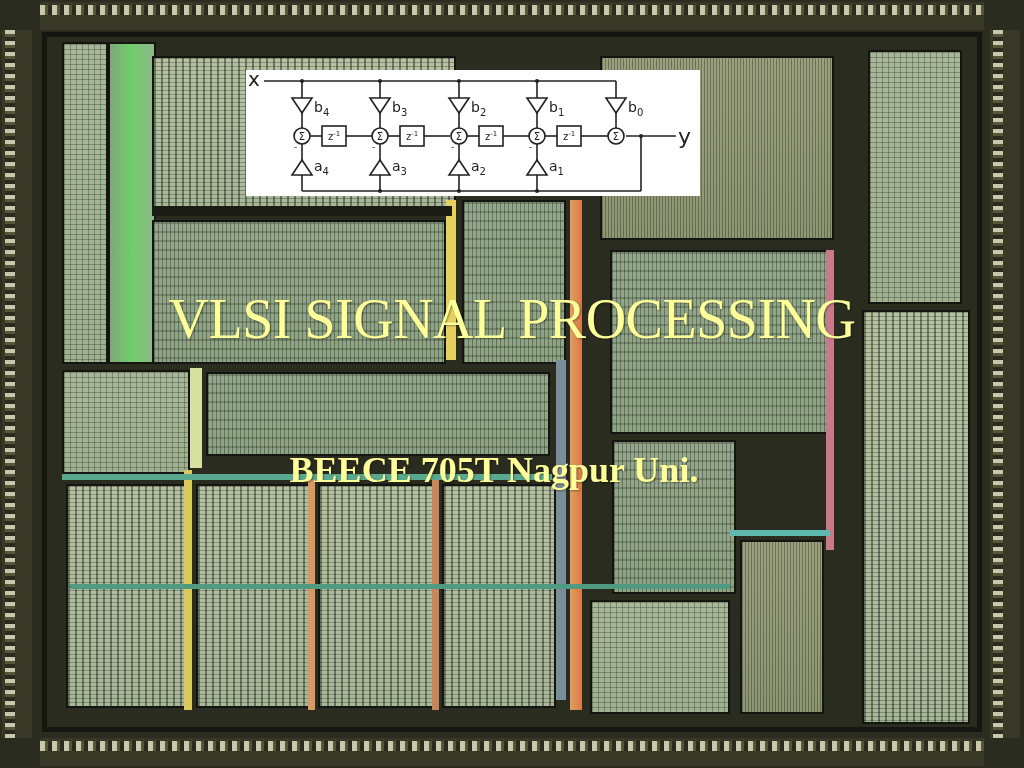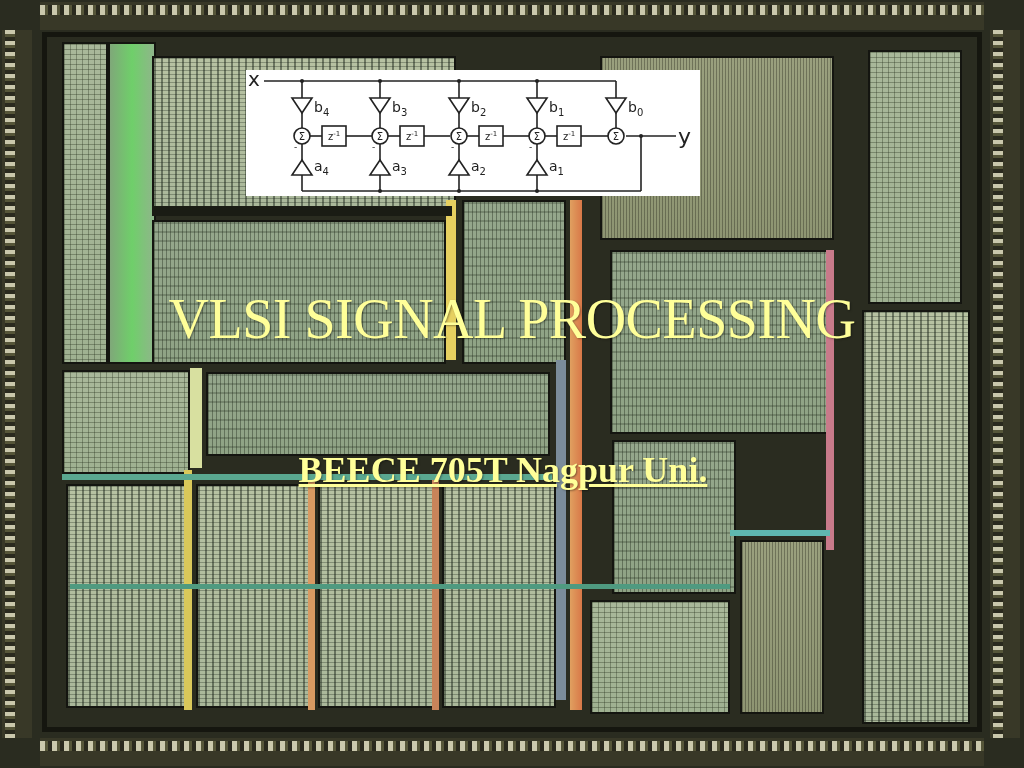--- a/index.html
+++ b/index.html
@@ -44,23 +44,23 @@
   .bus { position: absolute; }
 
   
   .diagram { position: absolute; left: 246px; top: 70px; width: 454px; height: 126px; background: #ffffff; }
   .diagram svg { position: absolute; left: 0; top: 0; }
 
   
   .title { position: absolute; left: 0; top: 284px; width: 1024px; text-align: center;
     font-family: "Liberation Serif", serif; font-size: 56px; line-height: 70px; color: #ffff99;
     text-shadow: 1px 1px 2px rgba(0,0,0,.35); letter-spacing: -0.5px; }
-  .sub { position: absolute; left: 9px; width: 988px; text-align: center;
+  .sub { position: absolute; left: 0; width: 988px; text-align: center;
     font-family: "Liberation Serif", serif; font-weight: bold; font-size: 36px; line-height: 44px; color: #ffff99;
-    text-shadow: 1px 1px 2px rgba(0,0,0,.4); text-decoration: underline; }
+    text-shadow: 1px 1px 2px rgba(0,0,0,.4); }
   .sub1 { top: 448px; }
   .sub2 { top: 514px; }
 </style>
 </head>
 <body>
 
 <div class="slide">
 
   <div class="die">
 

